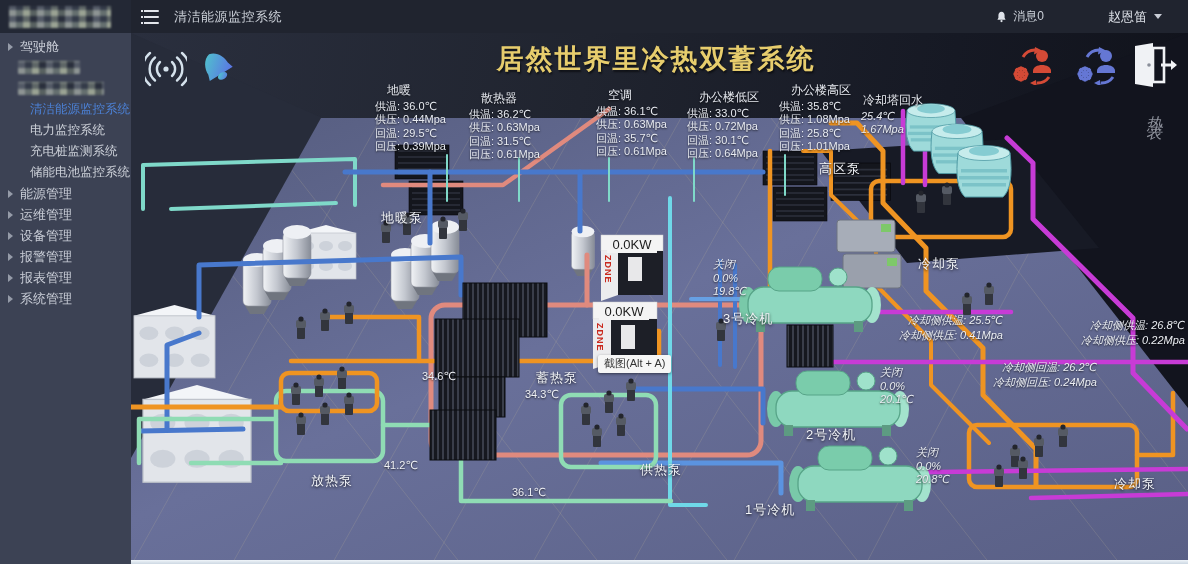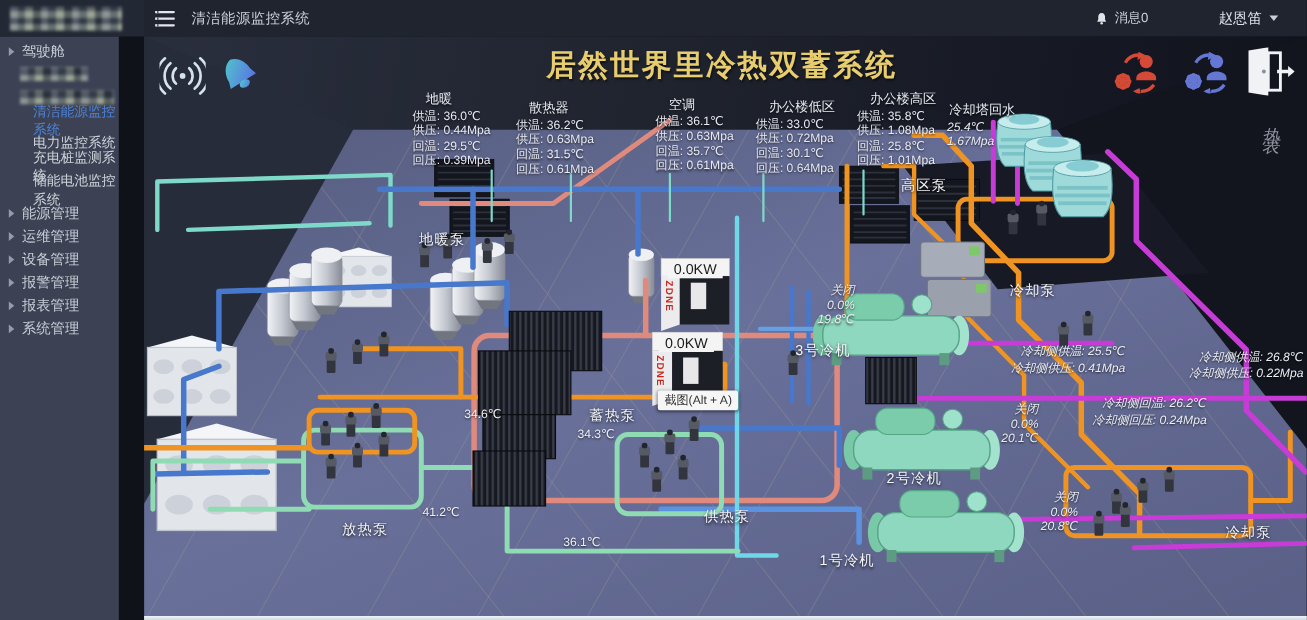--- a/index.html
+++ b/index.html
@@ -17,40 +17,40 @@
   .hamburger i::before{content:"";position:absolute;left:-0px;top:0;width:3px;height:2px;background:#20242f;}
   .hamburger i::after{content:"";position:absolute;left:0;top:0;width:2px;height:2px;background:#e3e6ec;}
   .tb-title{color:#cdd2da;font-size:13px;margin-left:15px;letter-spacing:.5px;}
   .tb-right{margin-left:auto;display:flex;align-items:center;gap:6px;padding-right:26px;}
   .msg-group{display:flex;align-items:center;gap:5px;cursor:pointer;margin-right:58px;}
   .msg-label{color:#ccd1d9;font-size:12px;}
   .user-group{display:flex;align-items:center;gap:7px;cursor:pointer;text-align:right;}
   .user-name{color:#dde1e8;font-size:13px;}
   .caret{width:0;height:0;border-left:4px solid transparent;border-right:4px solid transparent;border-top:5px solid #c9cdd6;}
   
-  .sidebar{position:absolute;left:0;top:33px;bottom:0;width:108px;background:#3c4254;z-index:20;padding-top:3px;}
+  .sidebar{position:absolute;left:0;top:33px;bottom:0;width:131px;background:#3c4254;z-index:20;padding-top:3px;}
   .sb-row{height:21px;display:flex;align-items:center;font-size:13px;color:#c9cdd7;cursor:pointer;position:relative;}
   .sb-row .tri{width:0;height:0;border-top:4px solid transparent;border-bottom:4px solid transparent;border-left:5px solid #959ba8;margin:0 7px 0 8px;flex:0 0 auto;}
   .sb-sub{padding-left:30px;font-size:12.5px;color:#ced2da;}
   .sb-sub.active{color:#4c82d8;}
   .sb-blur-bar{height:13px;margin-left:18px;}
   .w1{width:62px;} .w2{width:86px;}
   
   .scene{position:absolute;left:131px;top:33px;width:1057px;height:531px;z-index:10;cursor:grab;
     background:linear-gradient(100deg,#2a2f3e 0%,#20242f 40%,#161924 72%,#0f1119 100%);}
   .scene svg{position:absolute;left:0;top:0;}
   .overlay{position:absolute;left:0;top:0;width:100%;height:100%;}
   .scn-title{position:absolute;left:330px;top:8px;width:390px;text-align:center;font-family:"DejaVu Serif","Liberation Serif",serif;
     font-weight:bold;font-size:27px;color:#e7cd6d;letter-spacing:2px;text-shadow:1px 2px 2px rgba(0,0,0,.55);}
   .station{position:absolute;font-size:11px;color:#e8ebf2;text-shadow:0 1px 2px rgba(0,0,0,.7);line-height:13.5px;white-space:nowrap;}
   .st-name{font-size:12px;margin-bottom:2px;padding-left:12px;}
   .st-line{padding-left:0;}
   .st-italic .st-line{font-style:italic;padding-left:2px;}
   .equip-label{position:absolute;font-size:13px;color:#f2f4f8;text-shadow:0 1px 3px rgba(0,0,0,.85);white-space:nowrap;letter-spacing:1px;}
-  .status{position:absolute;width:64px;text-align:right;font-size:11px;font-style:italic;color:#e9ecf2;
+  .status{position:absolute;width:64px;text-align:left;font-size:11px;font-style:italic;color:#e9ecf2;
     text-shadow:0 1px 2px rgba(0,0,0,.7);line-height:13.5px;white-space:nowrap;}
   .readout{position:absolute;font-size:11px;font-style:italic;color:#eceff4;text-shadow:0 1px 2px rgba(0,0,0,.7);line-height:14.5px;white-space:nowrap;text-align:right;}
   .temp{position:absolute;font-size:11px;color:#eef0f5;text-shadow:0 1px 2px rgba(0,0,0,.7);white-space:nowrap;}
   .meter-v{position:absolute;writing-mode:vertical-rl;font-size:16px;font-style:italic;color:#8e929c;letter-spacing:8px;}
   .tooltip{position:absolute;background:#f6f6f6;color:#333;font-size:11px;padding:1px 6px 2px;border-radius:2px;
     box-shadow:0 1px 3px rgba(0,0,0,.5);white-space:nowrap;}
   .boiler-kw{position:absolute;width:50px;text-align:center;font-size:13px;color:#1b1b1b;background:#f4f4f4;padding:1px 0;}
   .boiler-brand{position:absolute;writing-mode:vertical-rl;font-size:9px;font-weight:bold;color:#c9281d;letter-spacing:1px;}
   .scn-icon{position:absolute;cursor:pointer;}
   .bottom-strip{position:absolute;left:0;right:0;bottom:0;height:4px;background:linear-gradient(#f0f5fa,#ccd7e2);}
@@ -492,21 +492,21 @@
     <div>关闭</div>
     <div>0.0%</div>
     <div>20.1℃</div>
   </div>
   <div class="status" style="left:785px;top:413px">
     <div>关闭</div>
     <div>0.0%</div>
     <div>20.8℃</div>
   </div>
 
-  <div class="readout" style="left:788px;top:280px">
+  <div class="readout" style="left:768px;top:280px">
     <div>冷却侧供温: 25.5℃</div>
     <div>冷却侧供压: 0.41Mpa</div>
   </div>
   <div class="readout" style="left:950px;top:285px">
     <div>冷却侧供温: 26.8℃</div>
     <div>冷却侧供压: 0.22Mpa</div>
   </div>
   <div class="readout" style="left:862px;top:327px">
     <div>冷却侧回温: 26.2℃</div>
     <div>冷却侧回压: 0.24Mpa</div>

